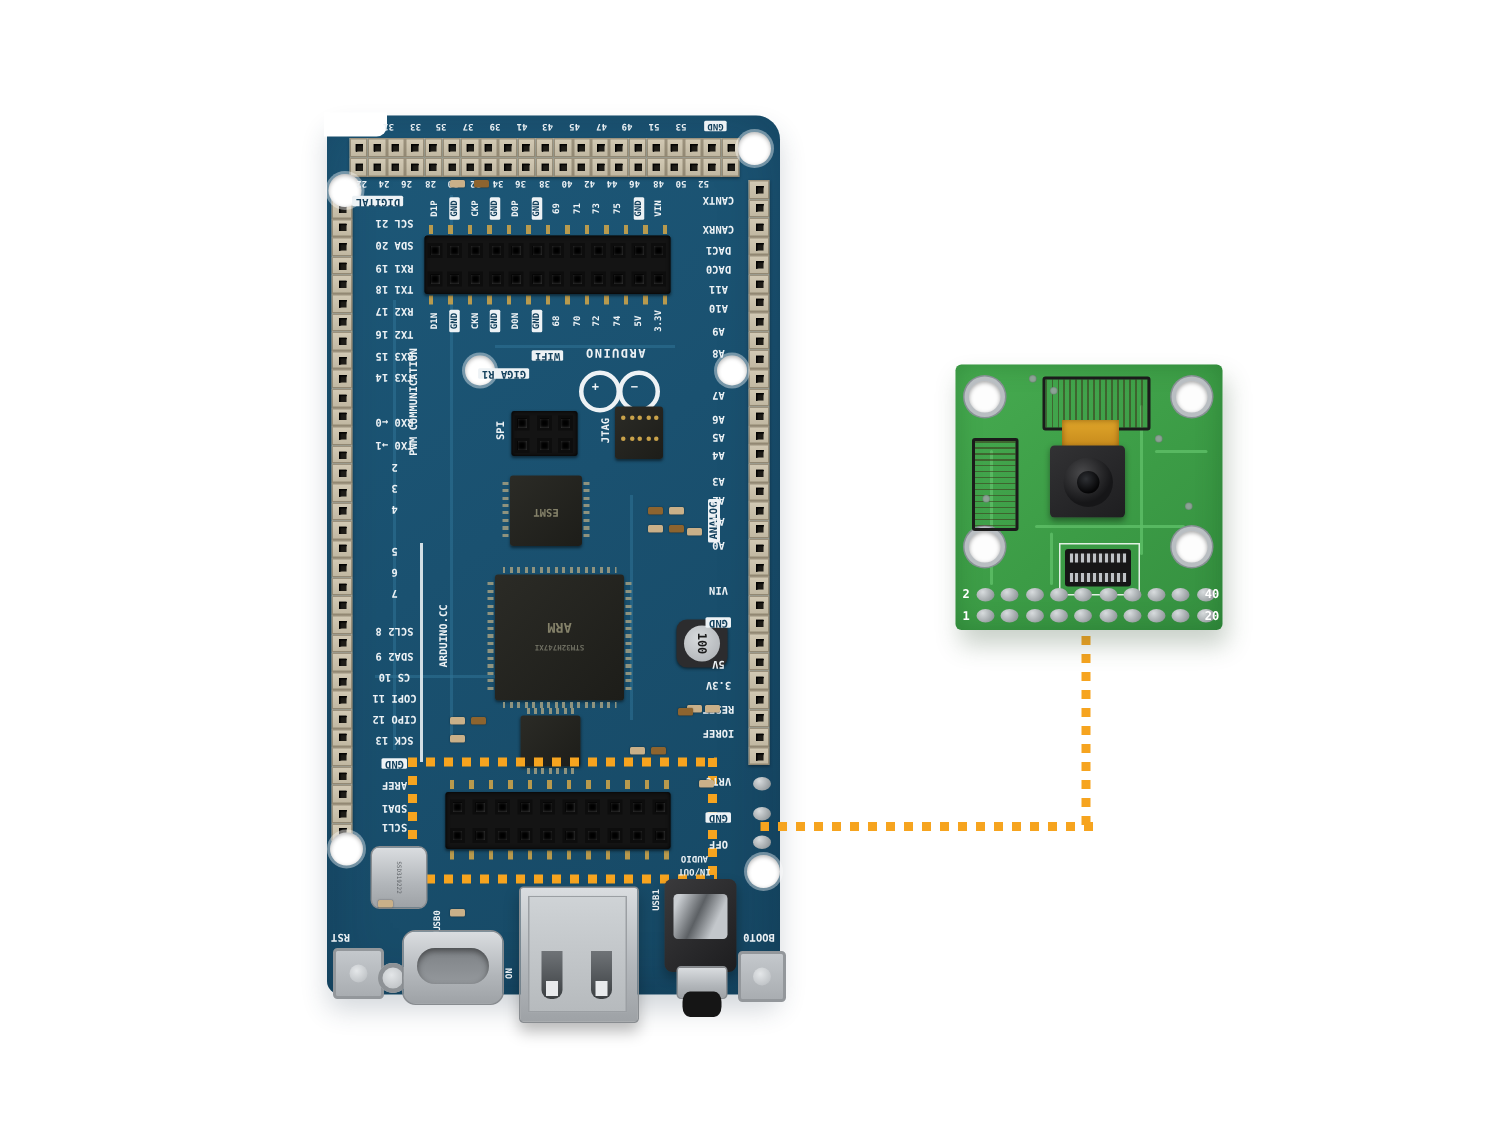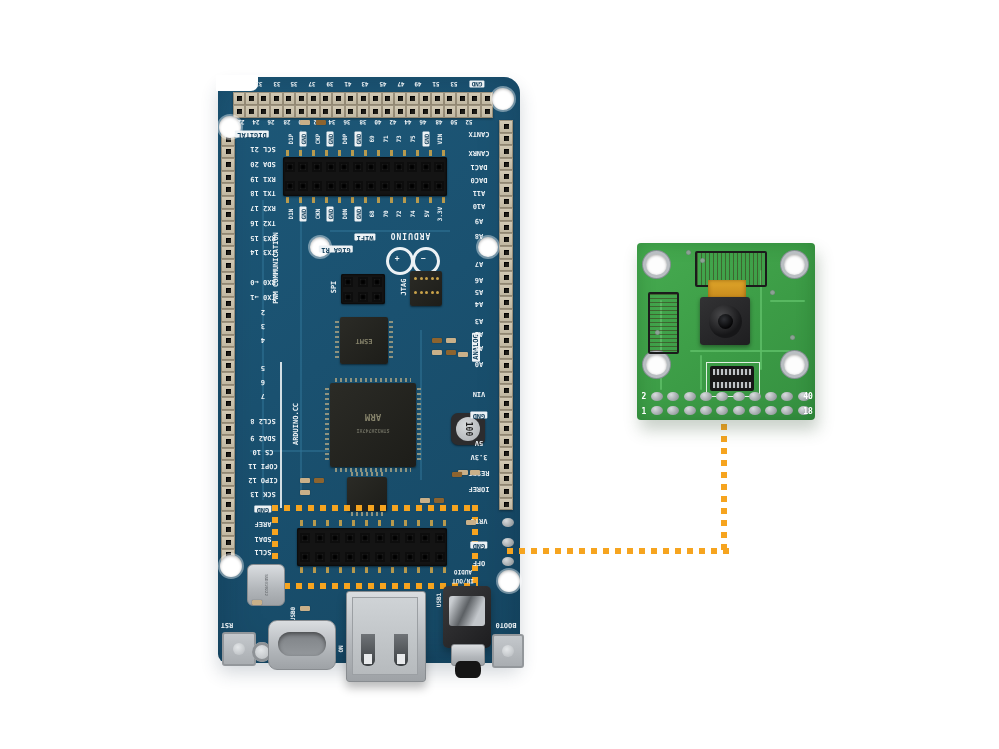--- a/index.html
+++ b/index.html
@@ -408,21 +408,21 @@
       <div class="pad" style="left:765.1px;top:392px"></div>
       <div class="pad" style="left:765.1px;top:406px"></div>
       <div class="pad" style="left:781.4px;top:392px"></div>
       <div class="pad" style="left:781.4px;top:406px"></div>
       <div class="pad" style="left:797.7px;top:392px"></div>
       <div class="pad" style="left:797.7px;top:406px"></div>
     </div>
   <div class="campin" style="left:644px;top:396px">2</div>
   <div class="campin" style="left:808px;top:396px">40</div>
   <div class="campin" style="left:644px;top:411px">1</div>
-  <div class="campin" style="left:808px;top:411px">18</div>
+  <div class="campin" style="left:808px;top:411px">20</div>
 <div class="silk sm" style="left:259px;top:84px">31</div>
     <div class="silk sm" style="left:276.7px;top:84px">33</div>
     <div class="silk sm" style="left:294.4px;top:84px">35</div>
     <div class="silk sm" style="left:312.1px;top:84px">37</div>
     <div class="silk sm" style="left:329.8px;top:84px">39</div>
     <div class="silk sm" style="left:347.5px;top:84px">41</div>
     <div class="silk sm" style="left:365.2px;top:84px">43</div>
     <div class="silk sm" style="left:382.9px;top:84px">45</div>
     <div class="silk sm" style="left:400.6px;top:84px">47</div>
     <div class="silk sm" style="left:418.29999999999995px;top:84px">49</div>

